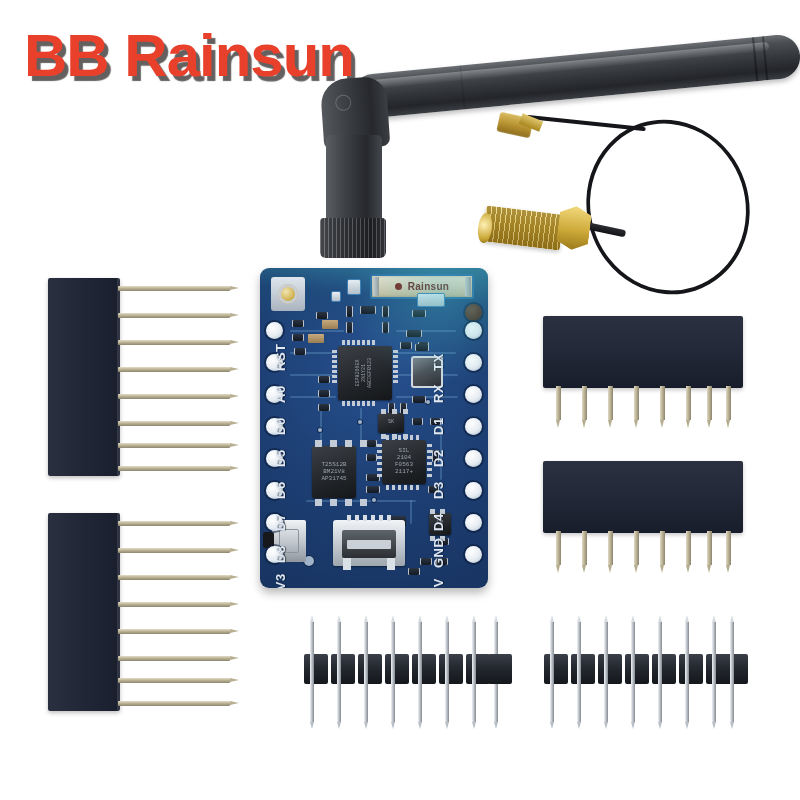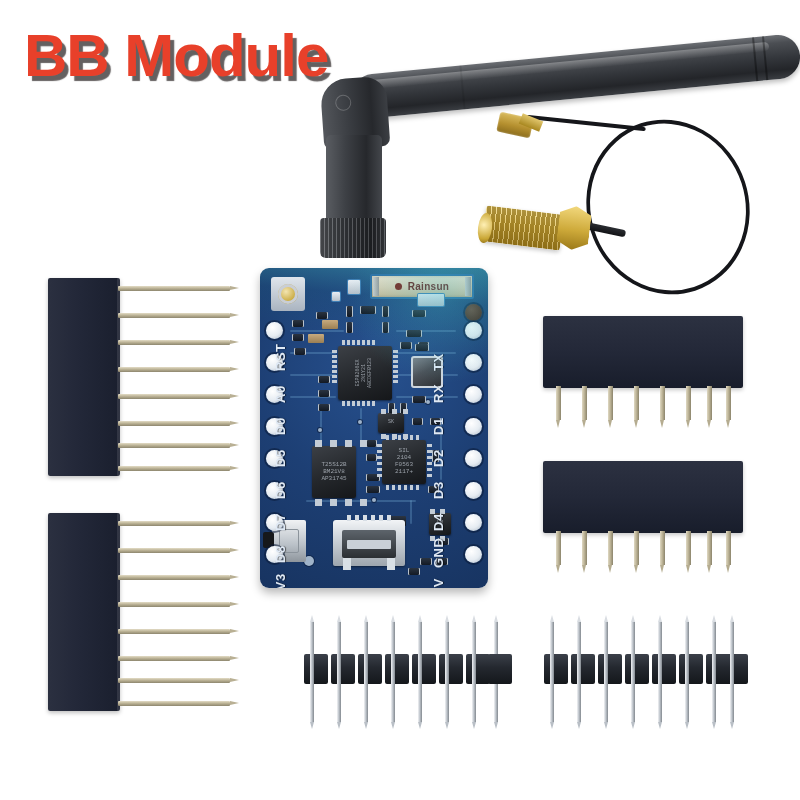--- a/index.html
+++ b/index.html
@@ -364,21 +364,21 @@
   }
   .hdr-male .pin::after{
     content:""; position:absolute; bottom:-7px; left:0;
     border-top:7px solid #b9bfc6;
     border-left:2px solid transparent; border-right:2px solid transparent;
   }
 </style>
 </head>
 <body>
 
-<div id="title">BB Module</div>
+<div id="title">BB Rainsun</div>
 
 <div id="antenna-group">
   <div class="ant-rod">
     <div class="ant-rod-gloss"></div>
     <div class="ant-rod-tipline" style="right:34px;"></div>
     <div class="ant-rod-tipline" style="right:44px;"></div>
     <div class="ant-rod-tipline" style="left:110px;opacity:.25;"></div>
   </div>
   <div class="ant-elbow">
     <div class="ant-elbow-dot"></div>

